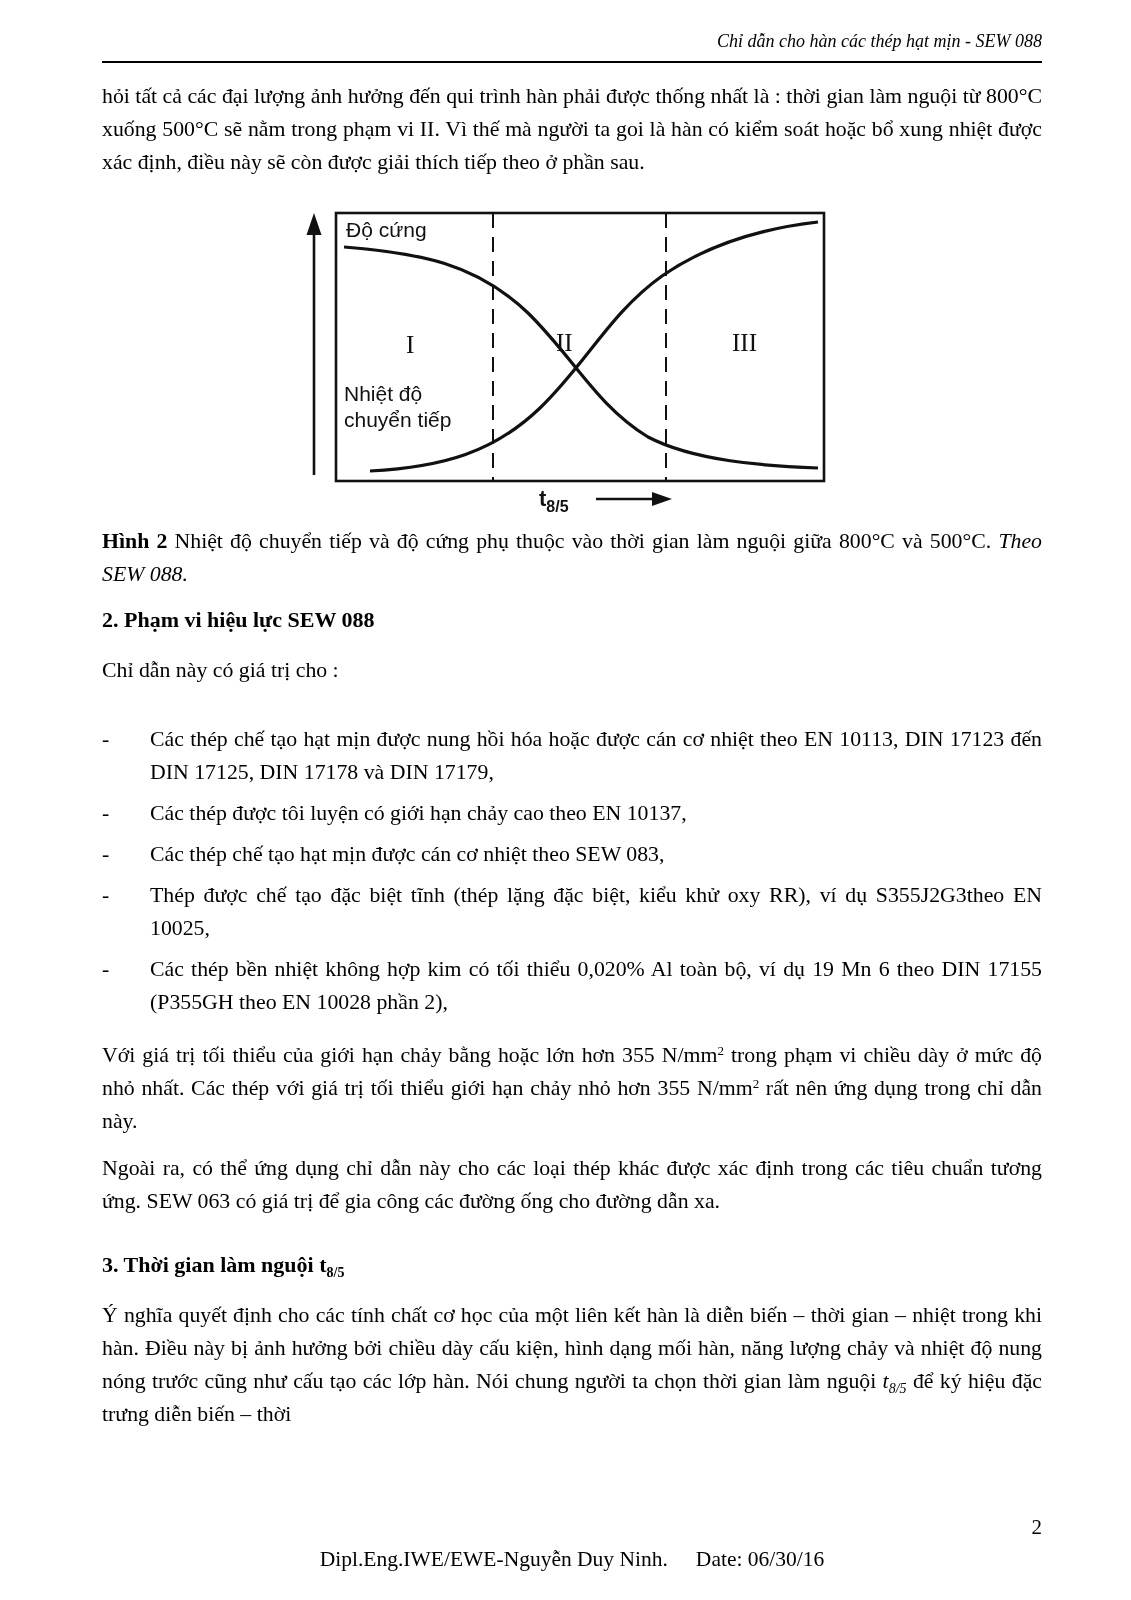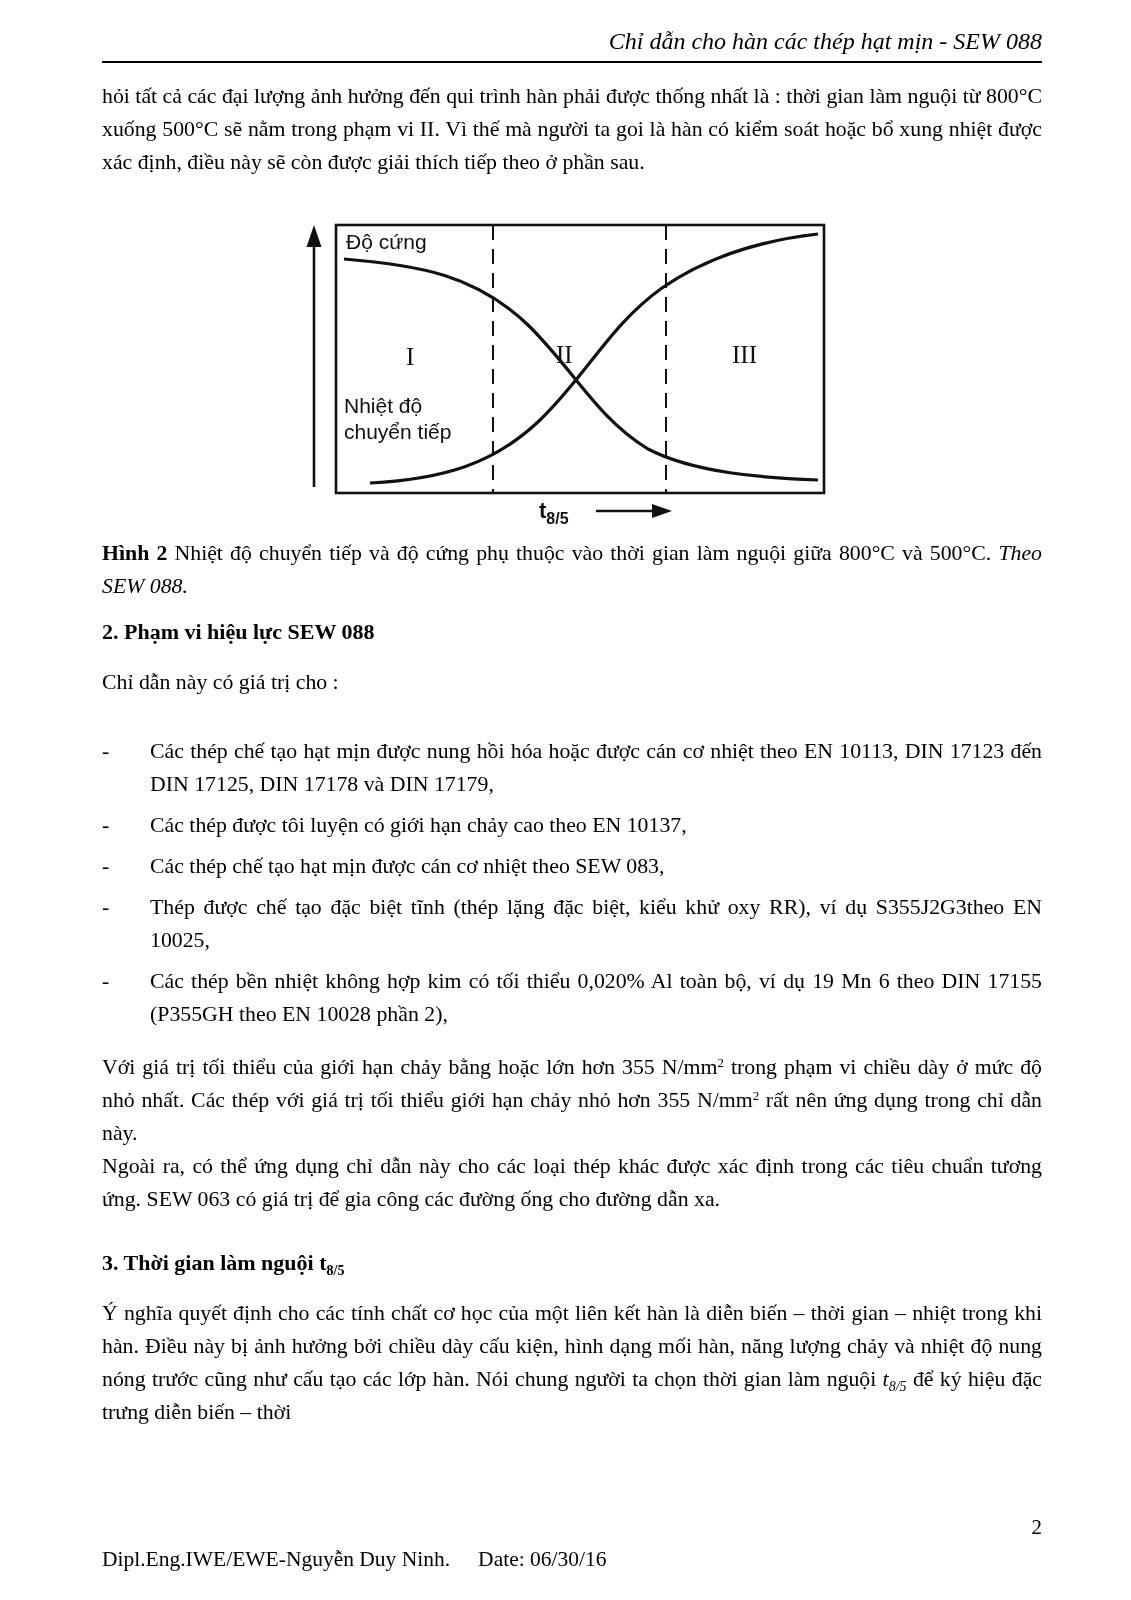--- a/index.html
+++ b/index.html
@@ -4,63 +4,63 @@
 <style>
   * { margin:0; padding:0; box-sizing:border-box; }
   html,body { background:#ffffff; }
   body {
     width:1131px; height:1600px; position:relative;
     font-family:"Liberation Serif", serif; color:#000;
   }
   .page { padding:26px 89px 0 102px; }
 
   .header-title {
-    text-align:right; font-style:italic; font-size:24px; line-height:30px;
+    text-align:right; font-style:italic; font-size:18px; line-height:30px;
     padding-bottom:5px;
   }
   .header-rule { border:none; border-top:2.5px solid #000; margin-bottom:17px; }
 
   .body-text {
     font-size:21.8px; line-height:33px; text-align:justify;
   }
-  .intro-p { margin-bottom:36px; }
+  .intro-p { margin-bottom:24px; }
 
   .figure-wrap { margin:0 0 6px 192px; }
 
   .caption { margin-bottom:12px; }
   .caption b { font-weight:bold; }
   .caption i { font-style:italic; }
 
   h2.sec-heading {
     font-size:22px; line-height:33px; font-weight:bold; margin-bottom:18px;
   }
   .sec2-intro { margin-bottom:36px; }
 
   .bullet-list { margin-bottom:20px; }
   .bullet-item { display:flex; margin-bottom:8px; }
   .bullet-marker { width:48px; flex:0 0 48px; font-size:21.8px; line-height:33px; }
   .bullet-text { flex:1; }
 
-  .para-355 { }
+  .para-355 { margin-bottom:14px; }
   .para-ngoai { margin-bottom:30px; }
 
   .sec3-heading { margin-bottom:24px; }
 
   sup { font-size:13px; line-height:0; vertical-align:7px; }
   sub { font-size:14px; line-height:0; vertical-align:-5px; }
   sub.bold { font-weight:bold; }
   sub.it { font-style:italic; }
   i.tvar { font-style:italic; }
 
   .footer {
     position:absolute; left:102px; right:89px; bottom:26px;
     font-size:21.5px; line-height:30px;
   }
   .page-num { text-align:right; font-size:21px; margin-bottom:2px; }
-  .footer-row { display:flex; }
+  .footer-row { display:flex;justify-content:center; }
   .footer-date { margin-left:28px; }
 
   svg text { user-select:none; }
   .fig-sans { font-family:"Liberation Sans", sans-serif; }
   .fig-serif { font-family:"Liberation Serif", serif; }
 </style>
 </head>
 <body>
 
 <div class="page">

